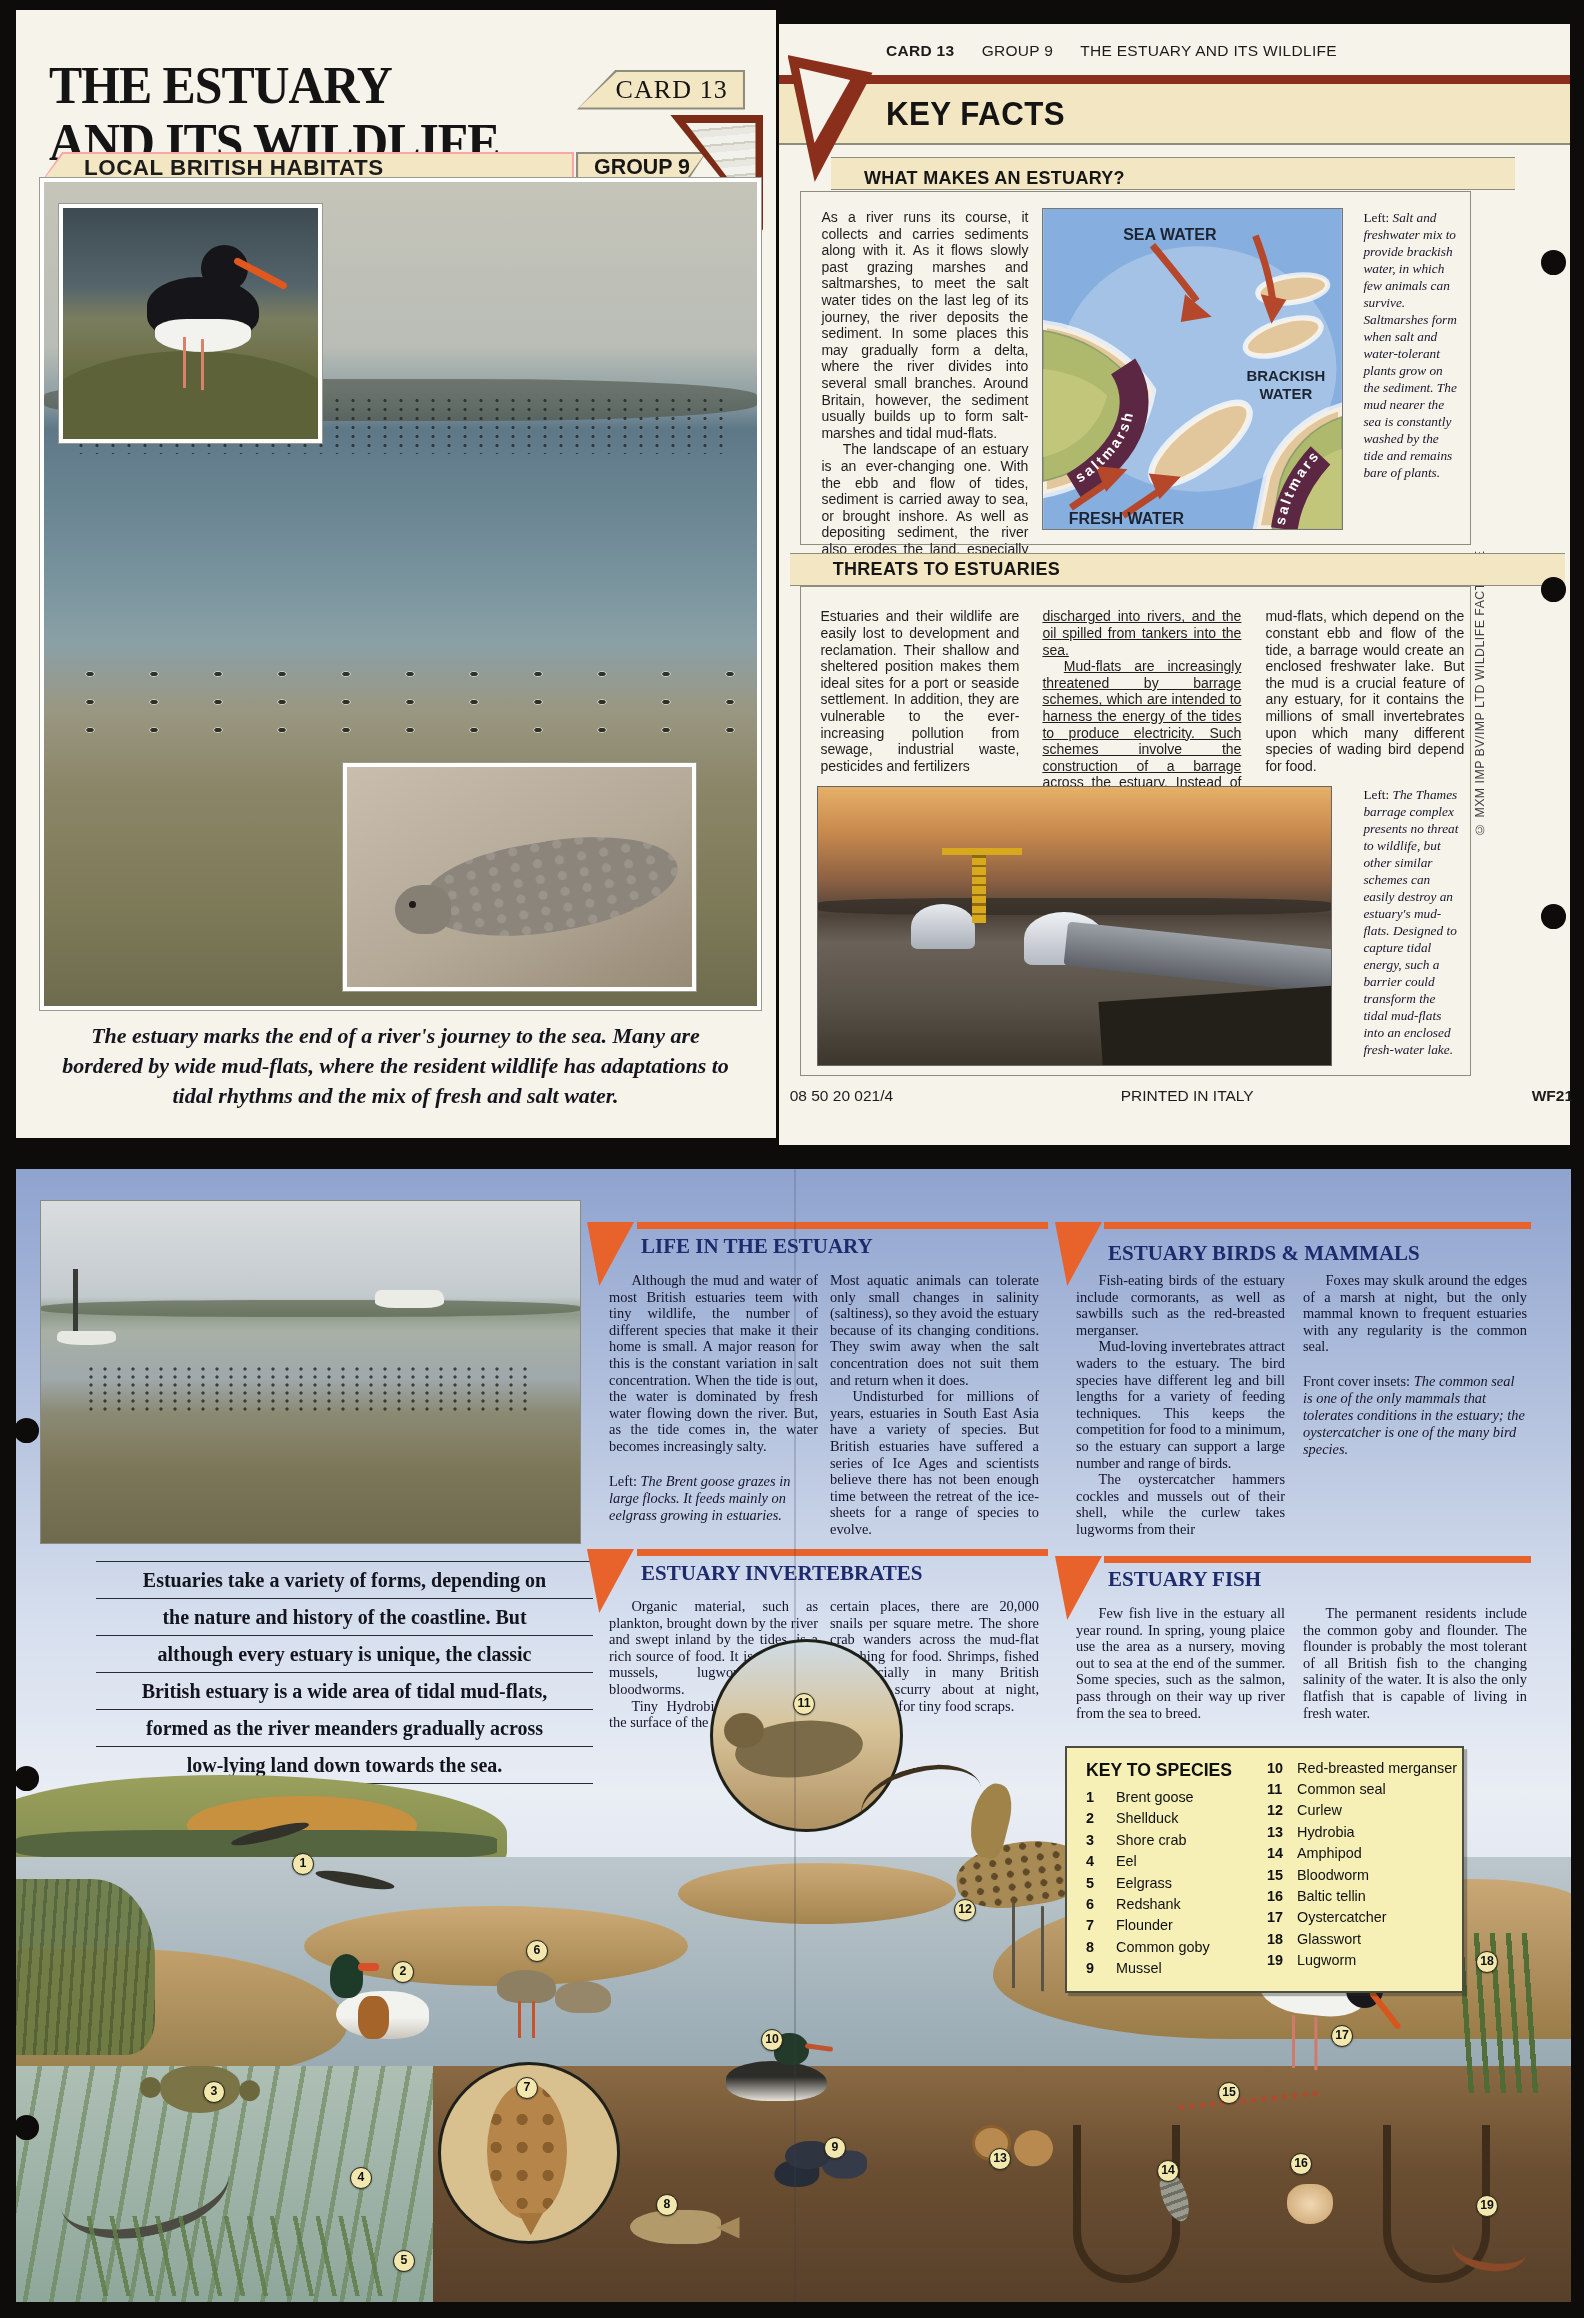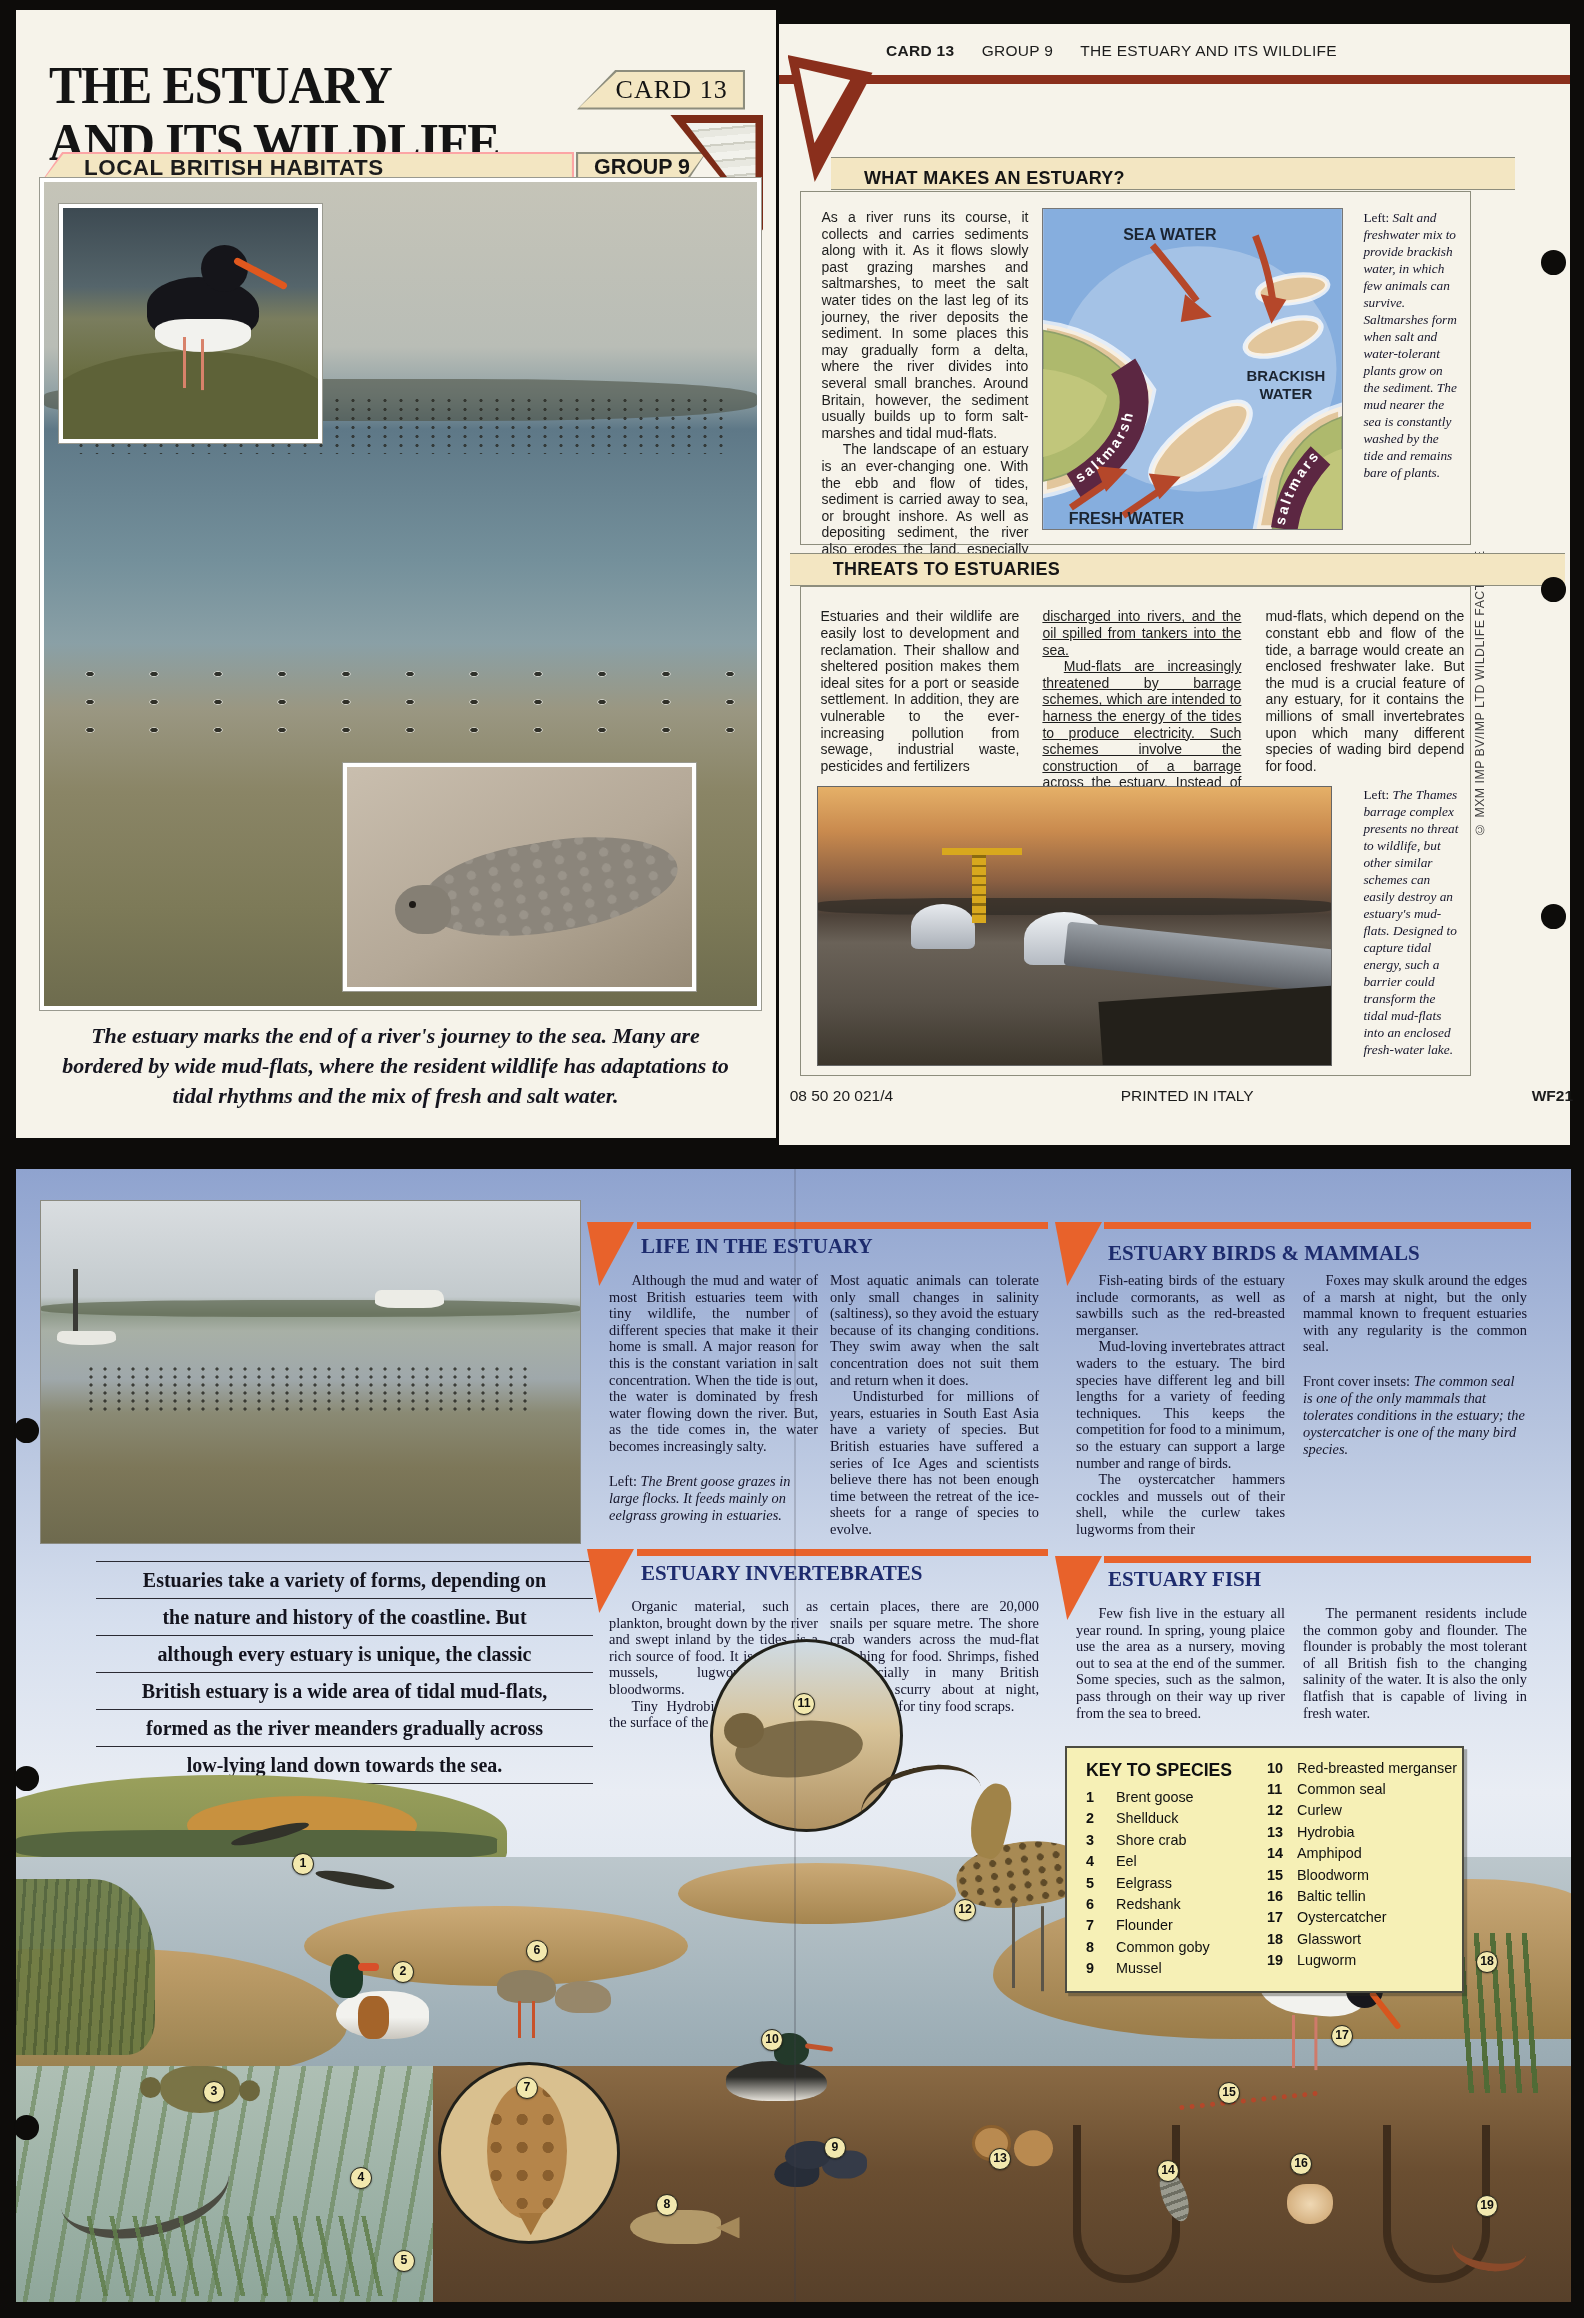--- a/index.html
+++ b/index.html
@@ -125,20 +125,25 @@
     <div class="abs" style="left:107px;top:18px;font-size:15.5px;color:#1c1c1c;letter-spacing:0.3px;">
       <b>CARD 13</b>
       <span style="display:inline-block;width:18px;"></span>
       <span>GROUP 9</span>
       <span style="display:inline-block;width:18px;"></span>
       <span>THE ESTUARY AND ITS WILDLIFE</span>
     </div>
 
     <div class="abs" style="left:0;top:51px;width:791px;height:9px;background:#8a2f1c;"></div>
 
+    <div class="abs" style="left:0;top:60px;width:791px;height:59px;background:#f3e6c2;border-bottom:2.1px solid #8d8d7d;
+                display:flex;align-items:center;">
+      <span style="margin-left:107px;font-weight:bold;font-size:34px;letter-spacing:0.5px;color:#141414;
+                   transform:scaleX(.92);transform-origin:left center;">KEY FACTS</span>
+    </div>
 
     <div class="abs" style="left:8.5px;top:31px;width:85px;height:127px;background:#8a2f1c;
                 clip-path:polygon(0 0,100% 14%,32% 100%);z-index:5;">
       <div class="abs" style="left:11.7px;top:13px;width:51px;height:75px;background:#f6f3ea;
                   clip-path:polygon(0 0,100% 16%,30% 100%);"></div>
     </div>
 
     <div class="abs sec-strip" style="left:52px;top:133px;width:684px;height:33px;display:flex;align-items:flex-end;padding-left:33px;box-sizing:border-box;">
       <span>WHAT MAKES AN ESTUARY?</span>
     </div>

